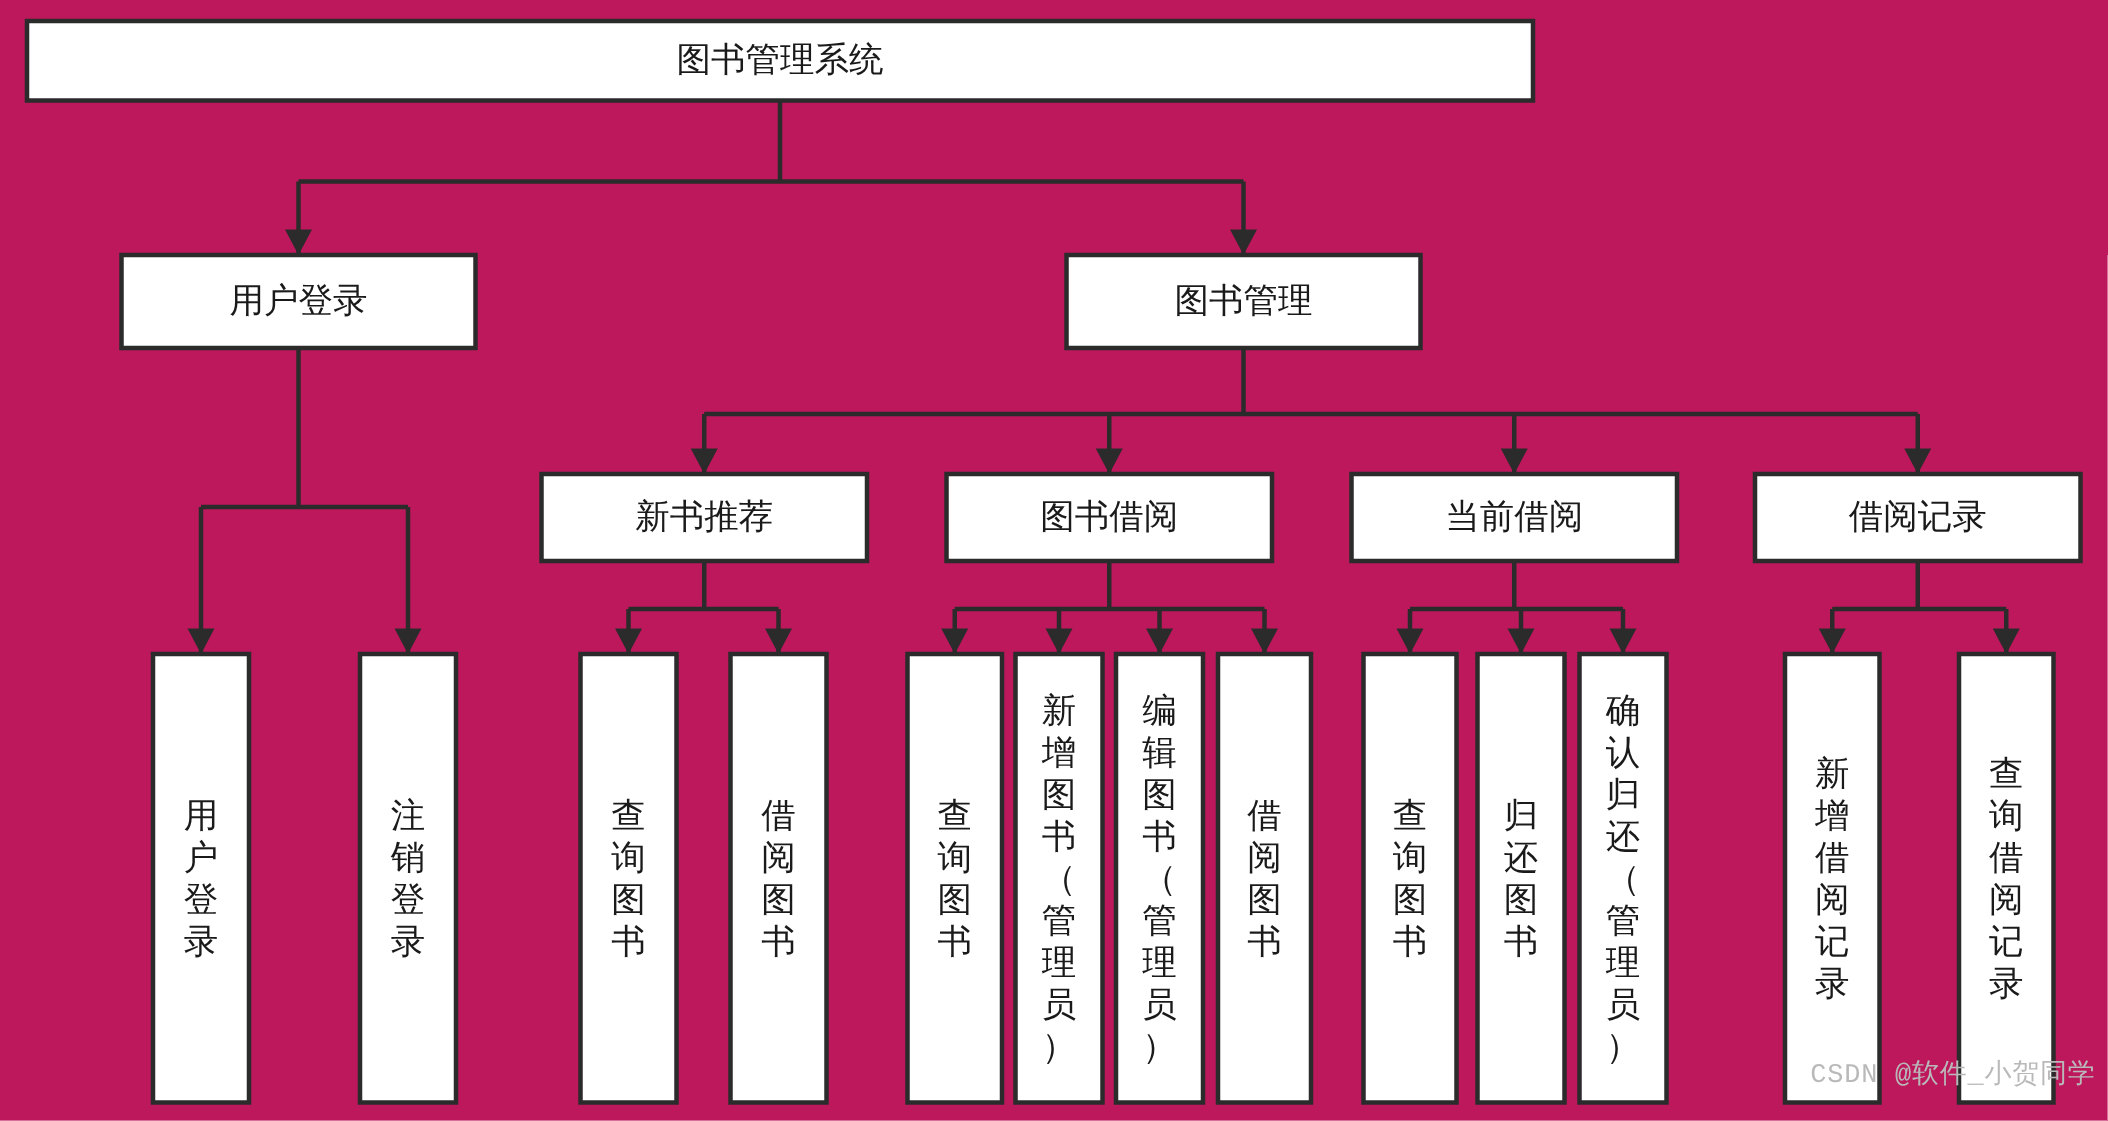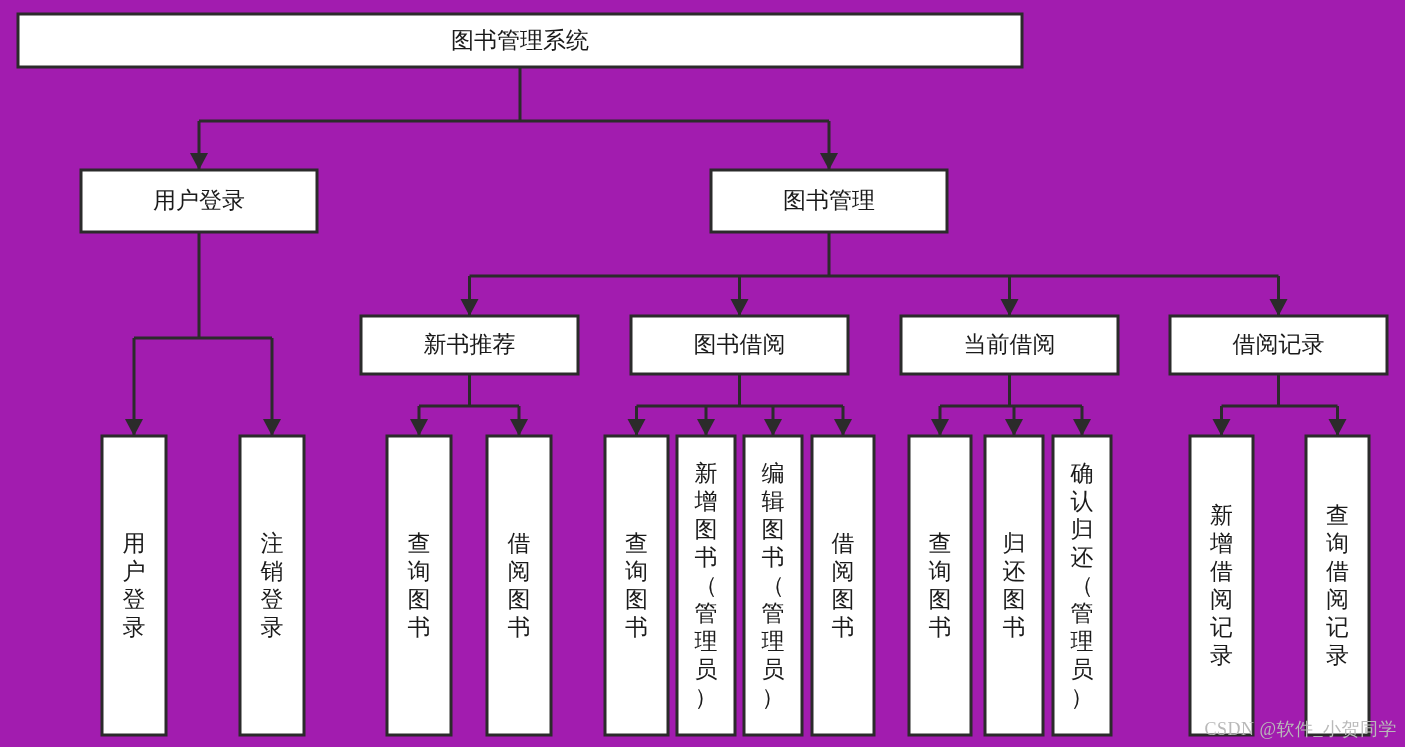--- a/index.html
+++ b/index.html
@@ -10,21 +10,21 @@
   body {
     width: 1405px;
     height: 747px;
     font-family: "Liberation Sans", "DejaVu Sans", sans-serif;
     overflow: hidden;
   }
   #diagram-root {
     position: relative;
     width: 1405px;
     height: 747px;
-    background: #a21caf;
+    background: #be185d;
   }
   svg#flowchart {
     position: absolute;
     top: 0;
     left: 0;
     width: 1405px;
     height: 747px;
     display: block;
   }
   .node-rect {
@@ -51,22 +51,22 @@
   }
   .node-label-vert {
     font-family: "Liberation Sans", "DejaVu Sans", sans-serif;
     fill: #1a1a1a;
     font-size: 23px;
     text-anchor: middle;
   }
   .watermark {
     position: absolute;
     right: 8px;
-    bottom: 6px;
-    font-family: Liberation Serif, serif;
+    bottom: 20px;
+    font-family: Liberation Mono, monospace;
     font-size: 18px;
     color: #b9b9b9;
     letter-spacing: 0.5px;
     white-space: nowrap;
     user-select: none;
   }
 </style>
 </head>
 <body>
 

